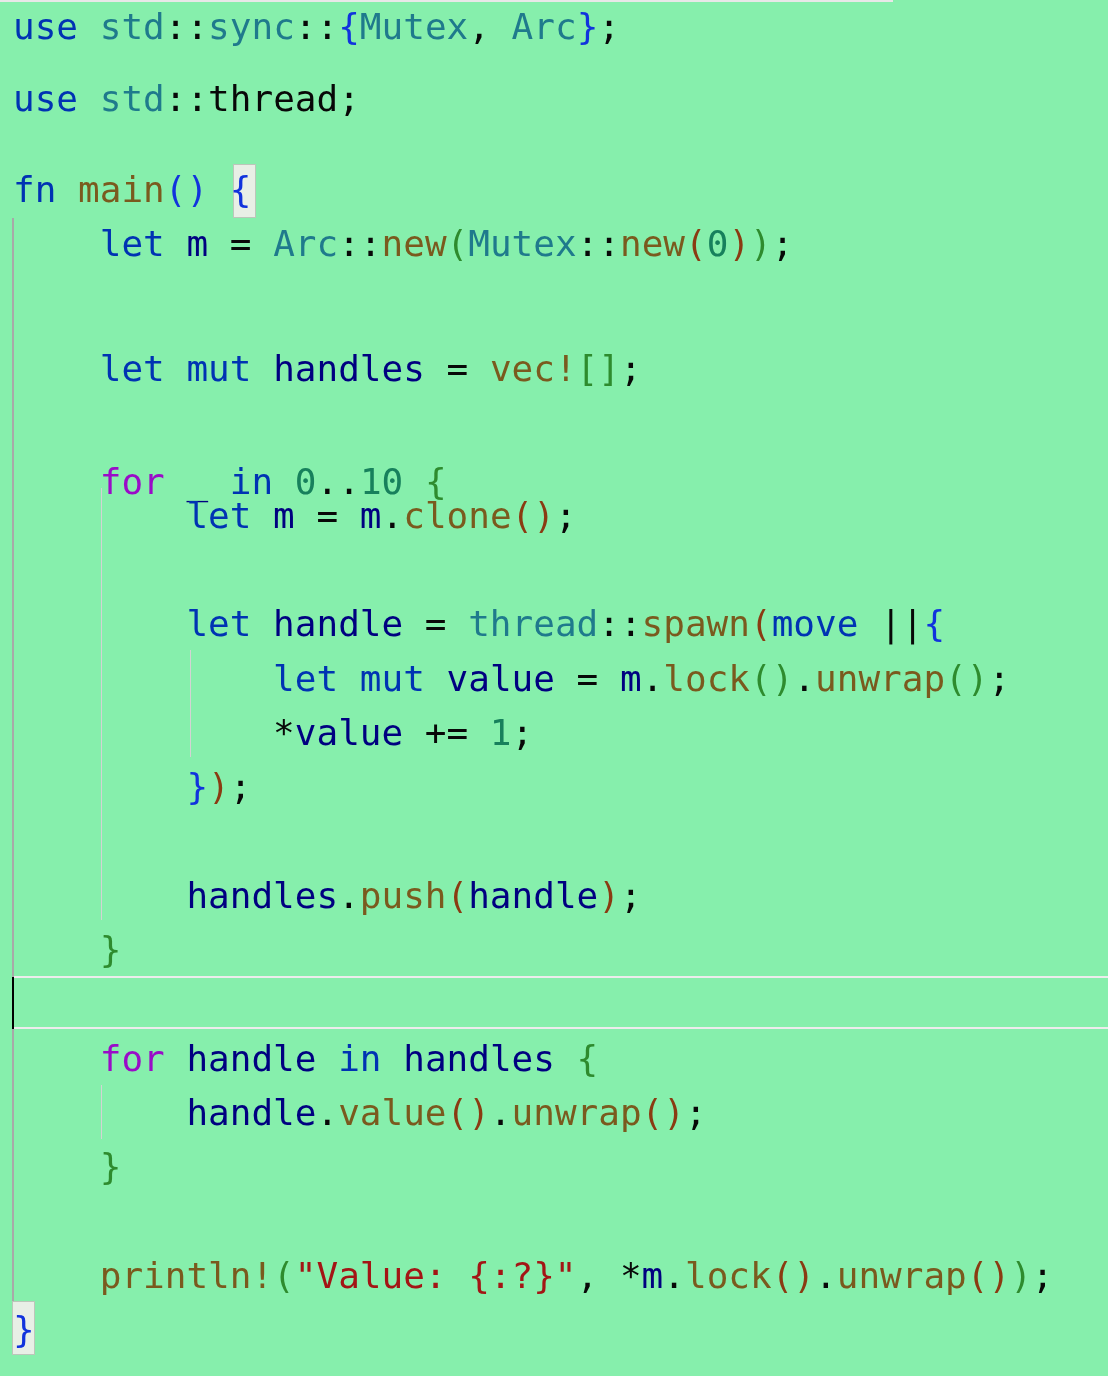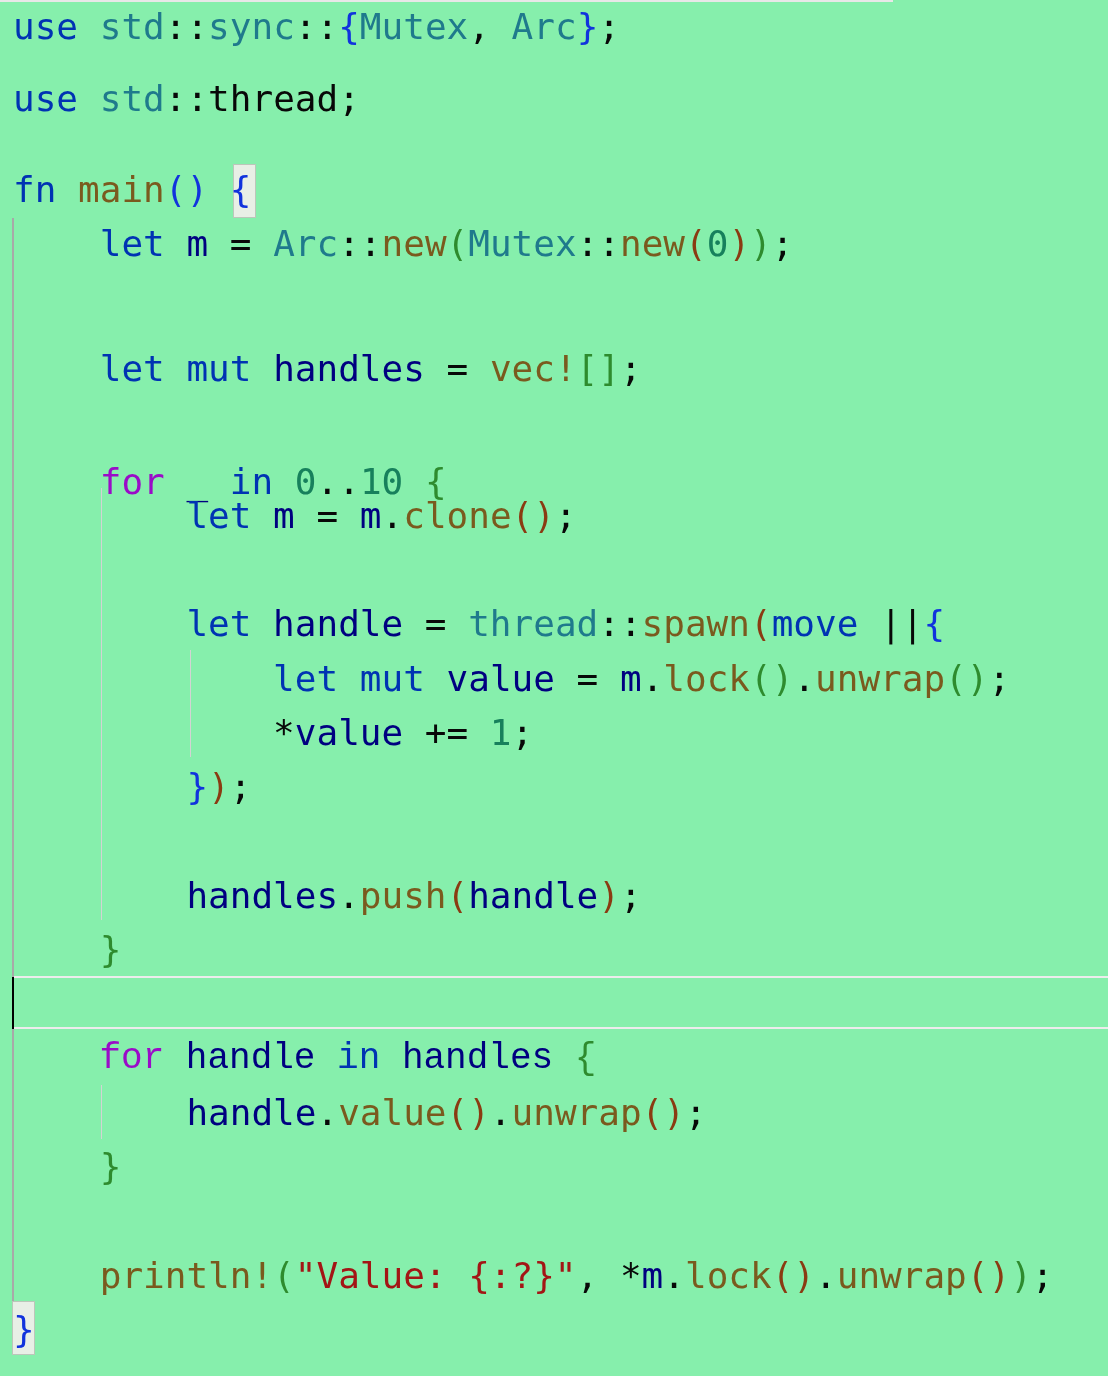--- a/index.html
+++ b/index.html
@@ -66,21 +66,21 @@
       <div class="line" style="top: 488.7px;"><span>        </span><span class="kw">let</span><span> </span><span class="id">m</span><span class="punct"> = </span><span class="id">m</span><span class="punct">.</span><span class="fnc">clone</span><span class="p-brown">()</span><span class="punct">;</span></div>
       <div class="line" style="top: 543px;"></div>
       <div class="line" style="top: 597.3px;"><span>        </span><span class="kw">let</span><span> </span><span class="id">handle</span><span class="punct"> = </span><span class="path">thread</span><span class="punct">::</span><span class="fnc">spawn</span><span class="p-brown">(</span><span class="kw">move</span><span class="punct"> ||</span><span class="p-blue">{</span></div>
       <div class="line" style="top: 651.6px;"><span>            </span><span class="kw">let</span><span> </span><span class="kw">mut</span><span> </span><span class="id">value</span><span class="punct"> = </span><span class="id">m</span><span class="punct">.</span><span class="fnc">lock</span><span class="p-green">()</span><span class="punct">.</span><span class="fnc">unwrap</span><span class="p-green">()</span><span class="punct">;</span></div>
       <div class="line" style="top: 705.9px;"><span>            </span><span class="punct">*</span><span class="id">value</span><span class="punct"> += </span><span class="num">1</span><span class="punct">;</span></div>
       <div class="line" style="top: 760.2px;"><span>        </span><span class="p-blue">}</span><span class="p-brown">)</span><span class="punct">;</span></div>
       <div class="line" style="top: 814.5px;"></div>
       <div class="line" style="top: 868.8px;"><span>        </span><span class="id">handles</span><span class="punct">.</span><span class="fnc">push</span><span class="p-brown">(</span><span class="id">handle</span><span class="p-brown">)</span><span class="punct">;</span></div>
       <div class="line" style="top: 923.1px;"><span>    </span><span class="p-green">}</span></div>
       <div class="line" style="top: 977.4px;"></div>
-      <div class="line" style="top: 1031.7px; font-family: Liberation Mono, monospace;"><span>    </span><span class="kw-ctrl">for</span><span> </span><span class="id">handle</span><span> </span><span class="kw">in</span><span> </span><span class="id">handles</span><span> </span><span class="p-green">{</span></div>
+      <div class="line" style="top: 1031.7px;"><span>    </span><span class="kw-ctrl">for</span><span> </span><span class="id">handle</span><span> </span><span class="kw">in</span><span> </span><span class="id">handles</span><span> </span><span class="p-green">{</span></div>
       <div class="line" style="top: 1086px;"><span>        </span><span class="id">handle</span><span class="punct">.</span><span class="fnc">value</span><span class="p-brown">()</span><span class="punct">.</span><span class="fnc">unwrap</span><span class="p-brown">()</span><span class="punct">;</span></div>
       <div class="line" style="top: 1140.3px;"><span>    </span><span class="p-green">}</span></div>
       <div class="line" style="top: 1194.6px;"></div>
       <div class="line" style="top: 1248.9px;"><span>    </span><span class="fnc">println!</span><span class="p-green">(</span><span class="str">"Value: {:?}"</span><span class="punct">, </span><span class="punct">*</span><span class="id">m</span><span class="punct">.</span><span class="fnc">lock</span><span class="p-brown">()</span><span class="punct">.</span><span class="fnc">unwrap</span><span class="p-brown">()</span><span class="p-green">)</span><span class="punct">;</span></div>
       <div class="line" style="top: 1303.2px;"><span class="p-blue">}</span></div>
     </div>
 
   <div class="caret"></div>
 </div>
 

